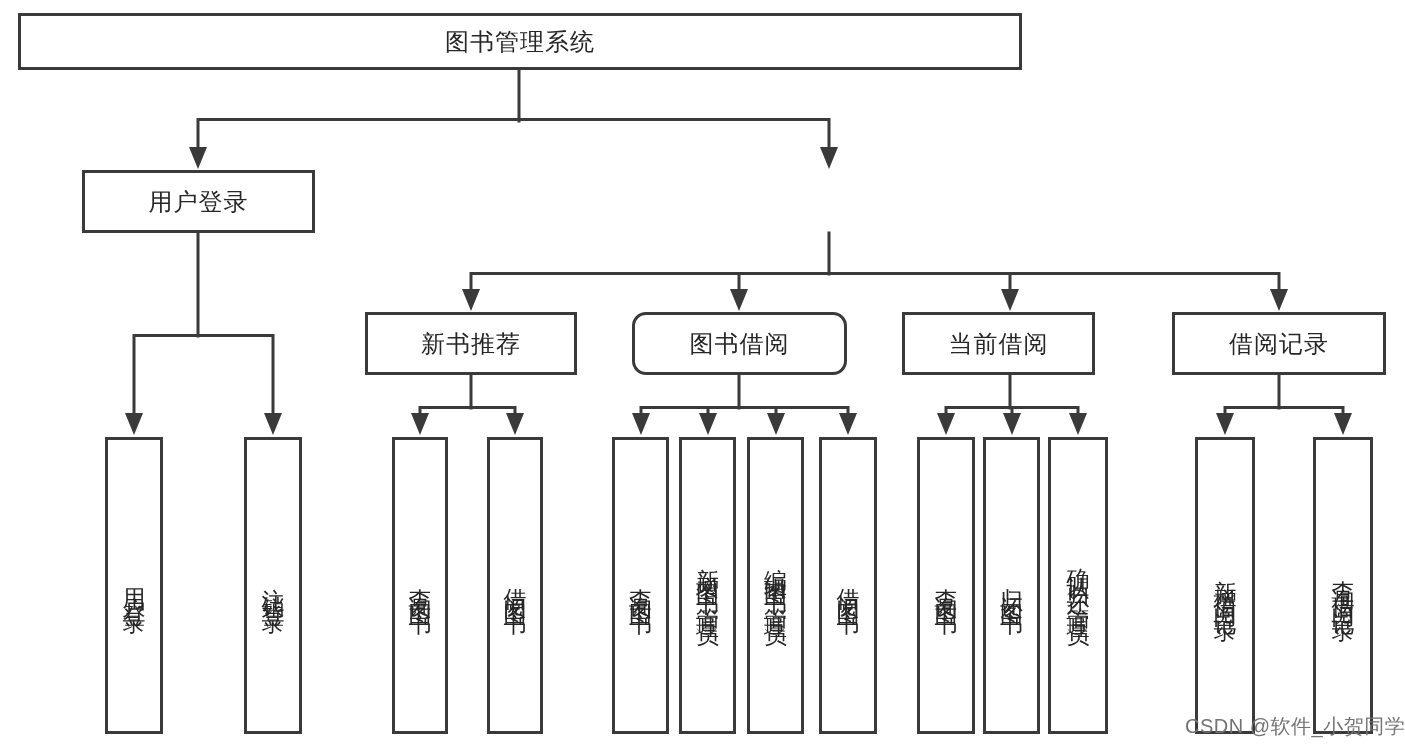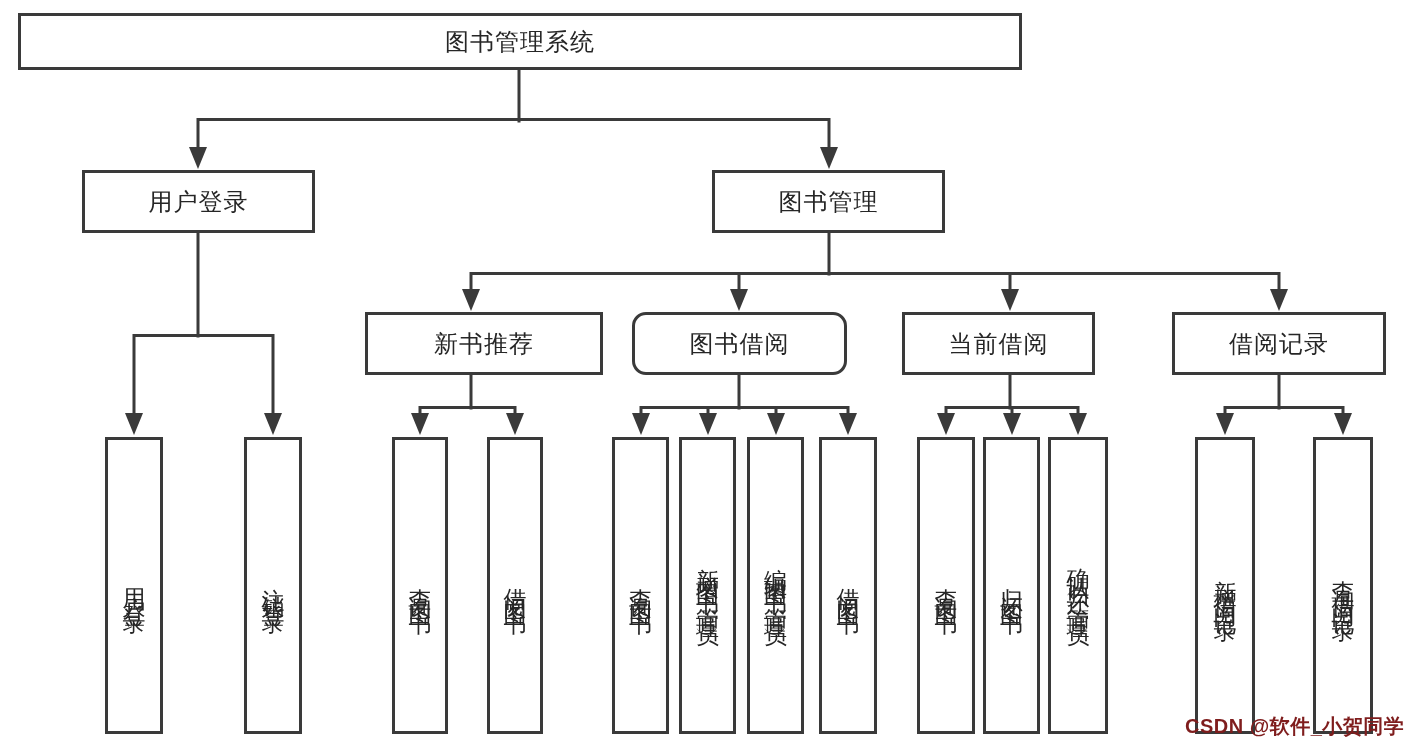--- a/index.html
+++ b/index.html
@@ -37,21 +37,21 @@
     writing-mode: vertical-rl;
     text-orientation: mixed;
     font-size: 23px;
     letter-spacing: 8px;
     line-height: 1;
   }
   
   .n-root        { left: 18px;   top: 13px;  width: 1004px; height: 57px; }
   .n-user-login  { left: 82px;   top: 170px; width: 233px;  height: 63px; }
   .n-book-mgmt   { left: 712px;  top: 170px; width: 233px;  height: 63px; }
-  .n-new-book    { left: 365px;  top: 312px; width: 238px;  height: 63px; }
+  .n-new-book    { left: 365px;  top: 312px; width: 212px;  height: 63px; }
   .n-borrow      { left: 632px;  top: 312px; width: 215px;  height: 63px; border-radius: 14px; }
   .n-current     { left: 902px;  top: 312px; width: 193px;  height: 63px; }
   .n-record      { left: 1172px; top: 312px; width: 214px;  height: 63px; }
   
   .leaf { top: 437px; height: 297px; }
   .l-a1 { left: 105px;  width: 58px; }
   .l-a2 { left: 244px;  width: 58px; }
   .l-b1 { left: 392px;  width: 56px; }
   .l-b2 { left: 487px;  width: 56px; }
   .l-c1 { left: 612px;  width: 57px; }
@@ -61,25 +61,24 @@
   .l-d1 { left: 917px;  width: 58px; }
   .l-d2 { left: 983px;  width: 57px; }
   .l-d3 { left: 1048px; width: 60px; }
   .l-e1 { left: 1195px; width: 60px; }
   .l-e2 { left: 1313px; width: 60px; }
   #watermark {
     position: absolute;
     left: 1185px;
     top: 713px;
     font-size: 20px;
-    color: #7f1d1d;
+    color: #737373;
     letter-spacing: 0.5px;
     white-space: nowrap;
     z-index: 5;
-    font-weight: bold;
   }
 </style>
 </head>
 <body>
 
 <div id="canvas">
 
   <svg id="connectors" viewBox="0 0 1405 747" xmlns="http://www.w3.org/2000/svg">
     <g stroke="#3a3a3a" stroke-width="3" fill="none" stroke-linecap="square">
       <path d="M519 70 V121
@@ -139,23 +138,20 @@
     </g>
   </svg>
 
   <div class="box n-root">
     <span class="hlabel">图书管理系统</span>
   </div>
 
   <div class="box n-user-login">
     <span class="hlabel">用户登录</span>
   </div>
-  <div class="box n-book-mgmt">
-    <span class="hlabel">图书管理</span>
-  </div>
 
   <div class="box n-new-book">
     <span class="hlabel">新书推荐</span>
   </div>
   <div class="box n-borrow">
     <span class="hlabel">图书借阅</span>
   </div>
   <div class="box n-current">
     <span class="hlabel">当前借阅</span>
   </div>

